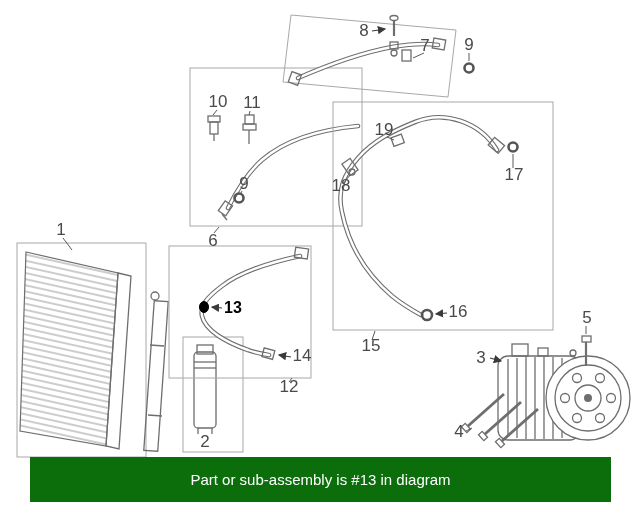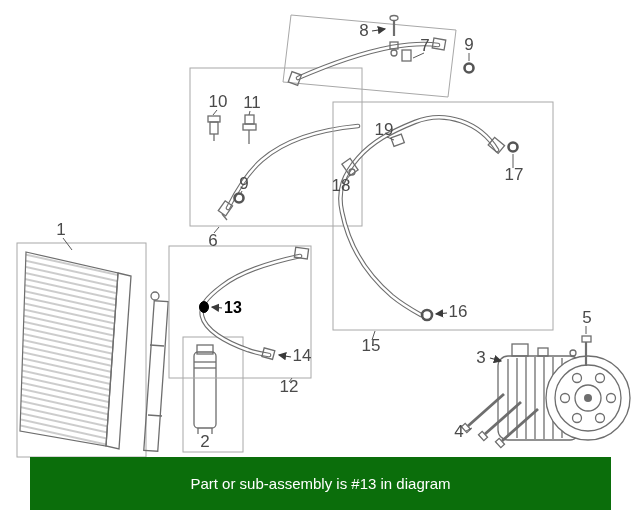--- a/index.html
+++ b/index.html
@@ -14,21 +14,21 @@
   .hose-outer{fill:none;stroke:var(--diagram_line,#6e6e6e);stroke-width:4.6;stroke-linecap:round;}
   .hose-inner{fill:none;stroke:#ffffff;stroke-width:2.4;stroke-linecap:round;}
   .oring{fill:none;stroke:#555555;stroke-width:2.6;}
   .bolt{stroke:var(--diagram_line,#6e6e6e);stroke-width:2.8;}
   .thin-shaft{stroke:var(--diagram_line,#6e6e6e);stroke-width:2.2;}
   .leader{stroke:#5a5a5a;stroke-width:1;}
   .leader-arrow{stroke:#3a3a3a;stroke-width:1.2;marker-end:url(#ah);}
   .highlight-part{fill:var(--highlight,#000000);stroke:var(--highlight,#000000);}
   .callout{font-family:"Liberation Sans",sans-serif;font-size:17px;fill:var(--callout_text,#4a4a4a);}
   .callout-hl{font-weight:700;font-size:16px;fill:var(--highlight,#000000);}
-  .banner{position:absolute;left:30px;top:457px;width:581px;height:53px;
+  .banner{position:absolute;left:30px;top:457px;width:581px;height:45px;
           background:var(--banner_bg,#0b6e0b);color:var(--banner_text,#ffffff);
           display:flex;flex-direction:column;align-items:center;justify-content:center;
           font-size:15px;line-height:20px;text-align:center;}
 </style>
 </head>
 <body>
 
 <div class="stage">
   <svg width="640" height="512" viewBox="0 0 640 512">
     <defs>

